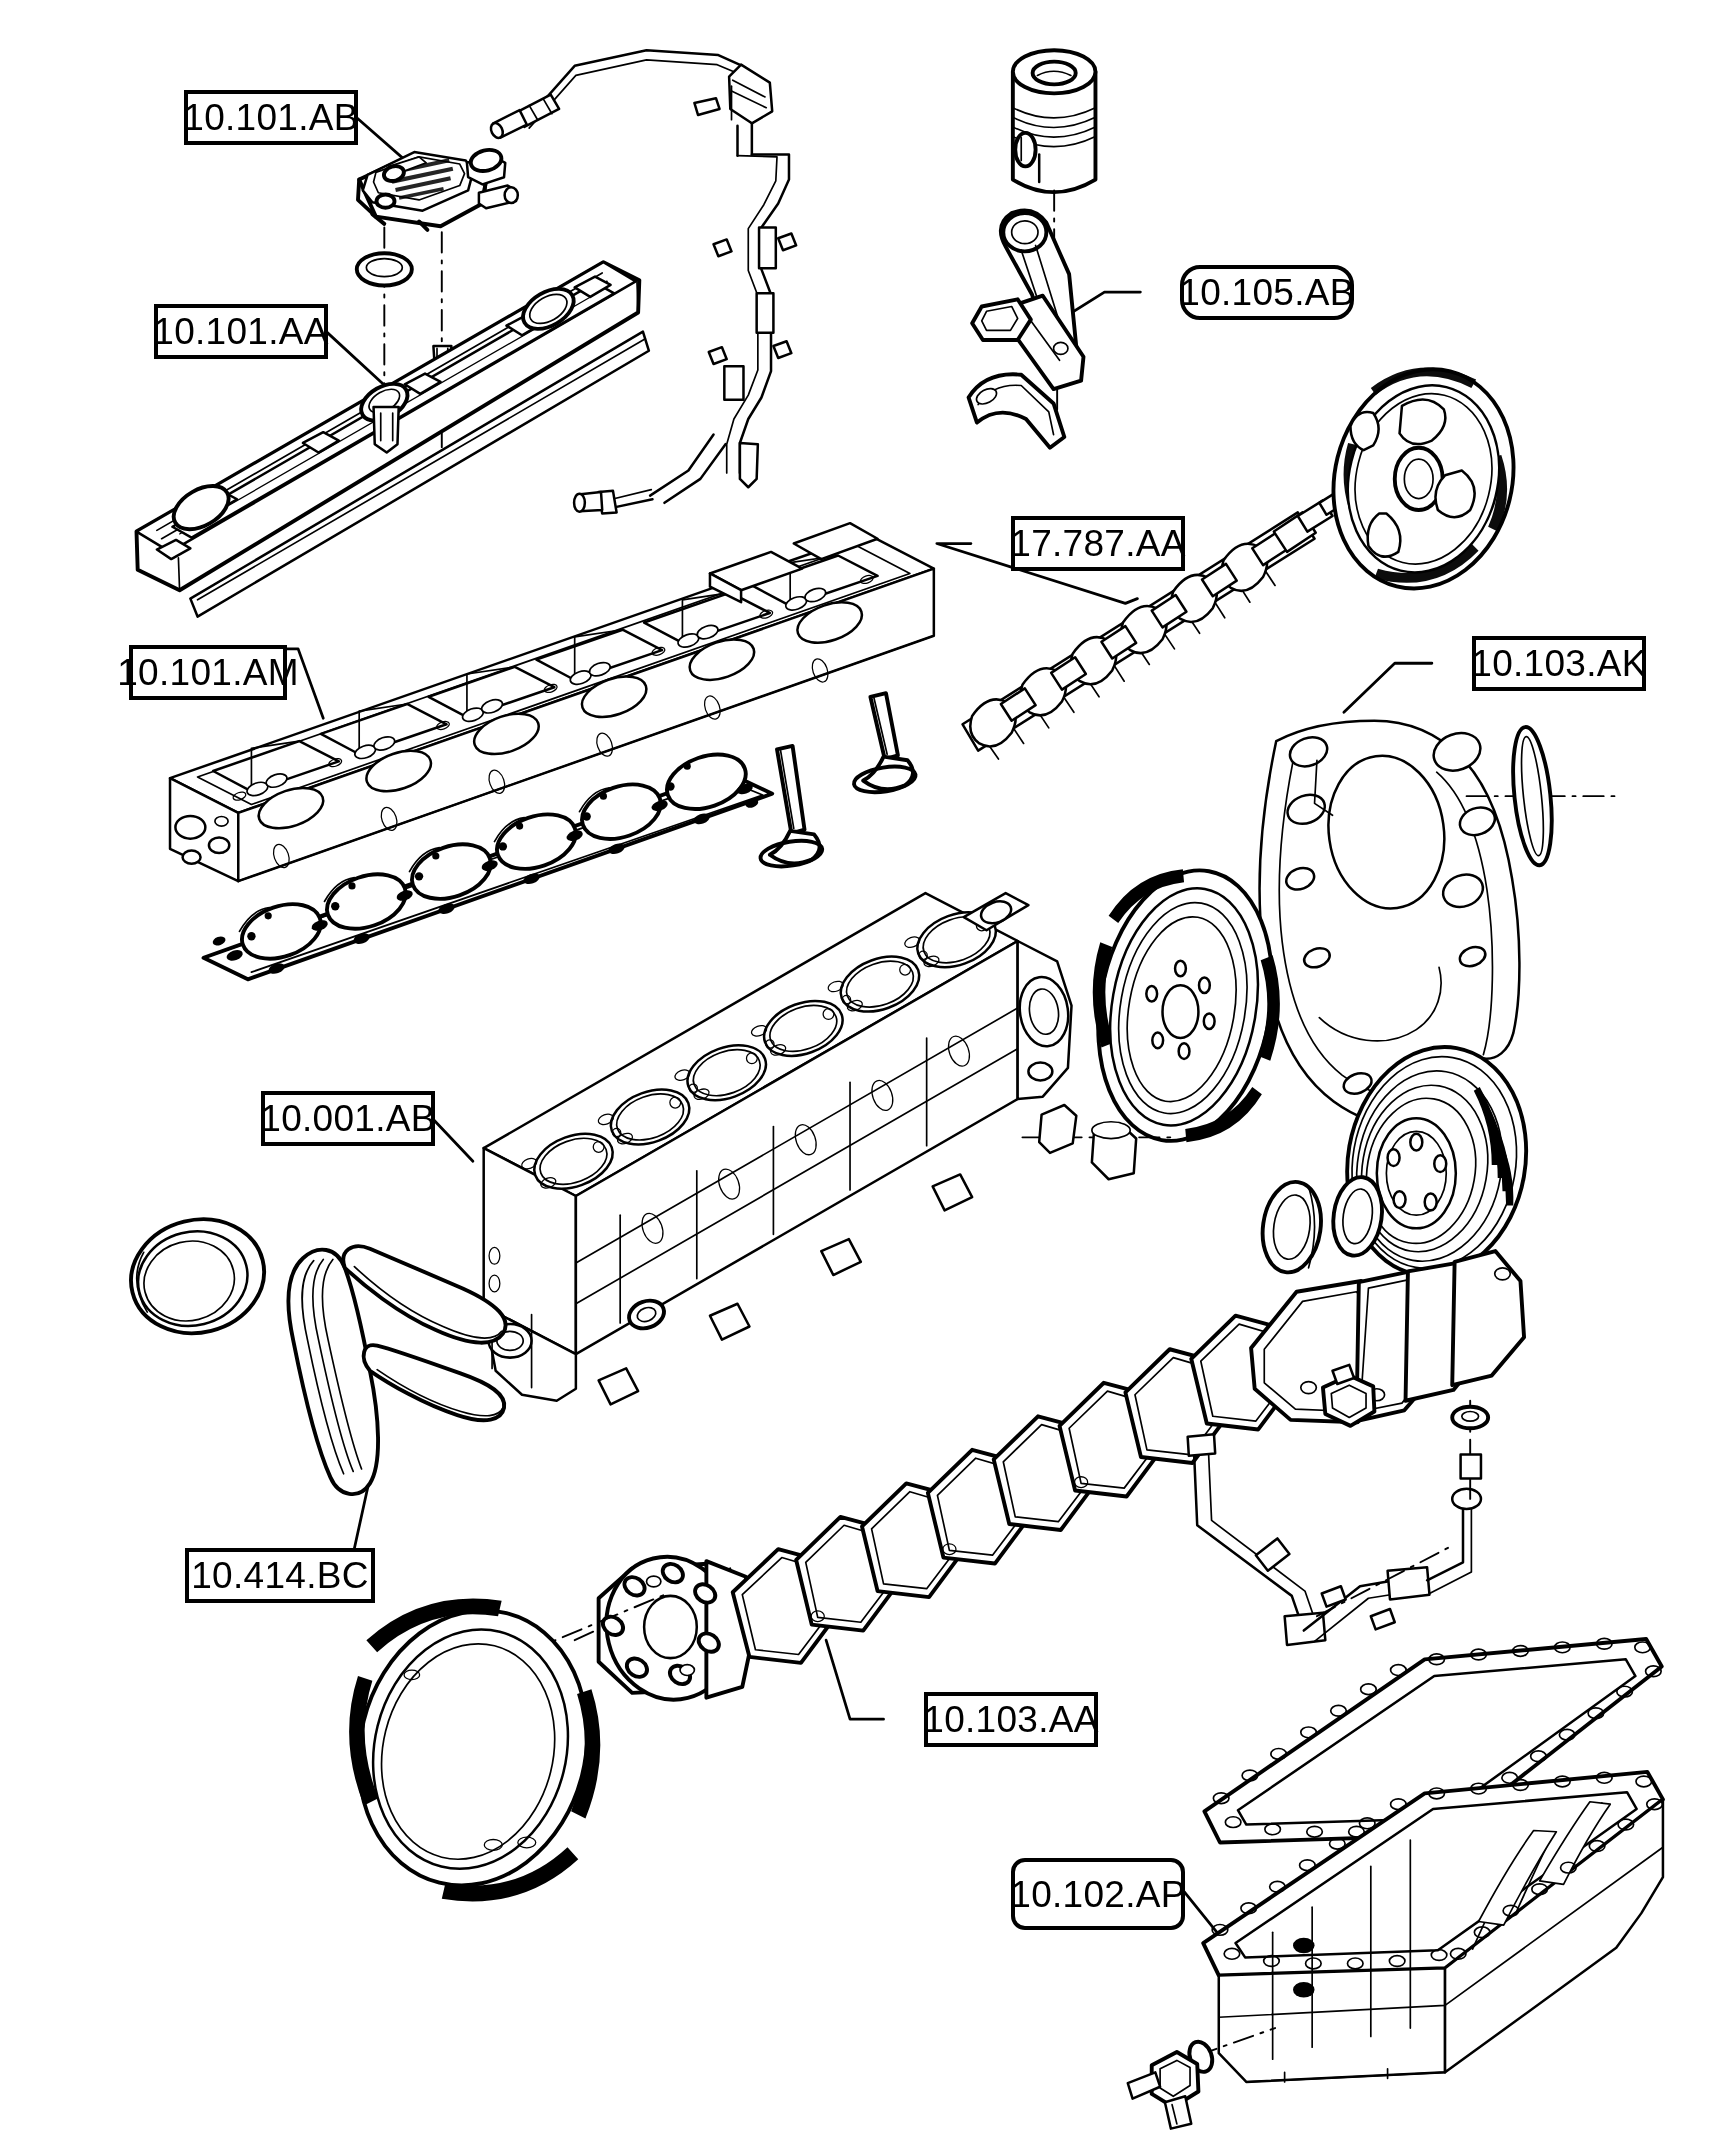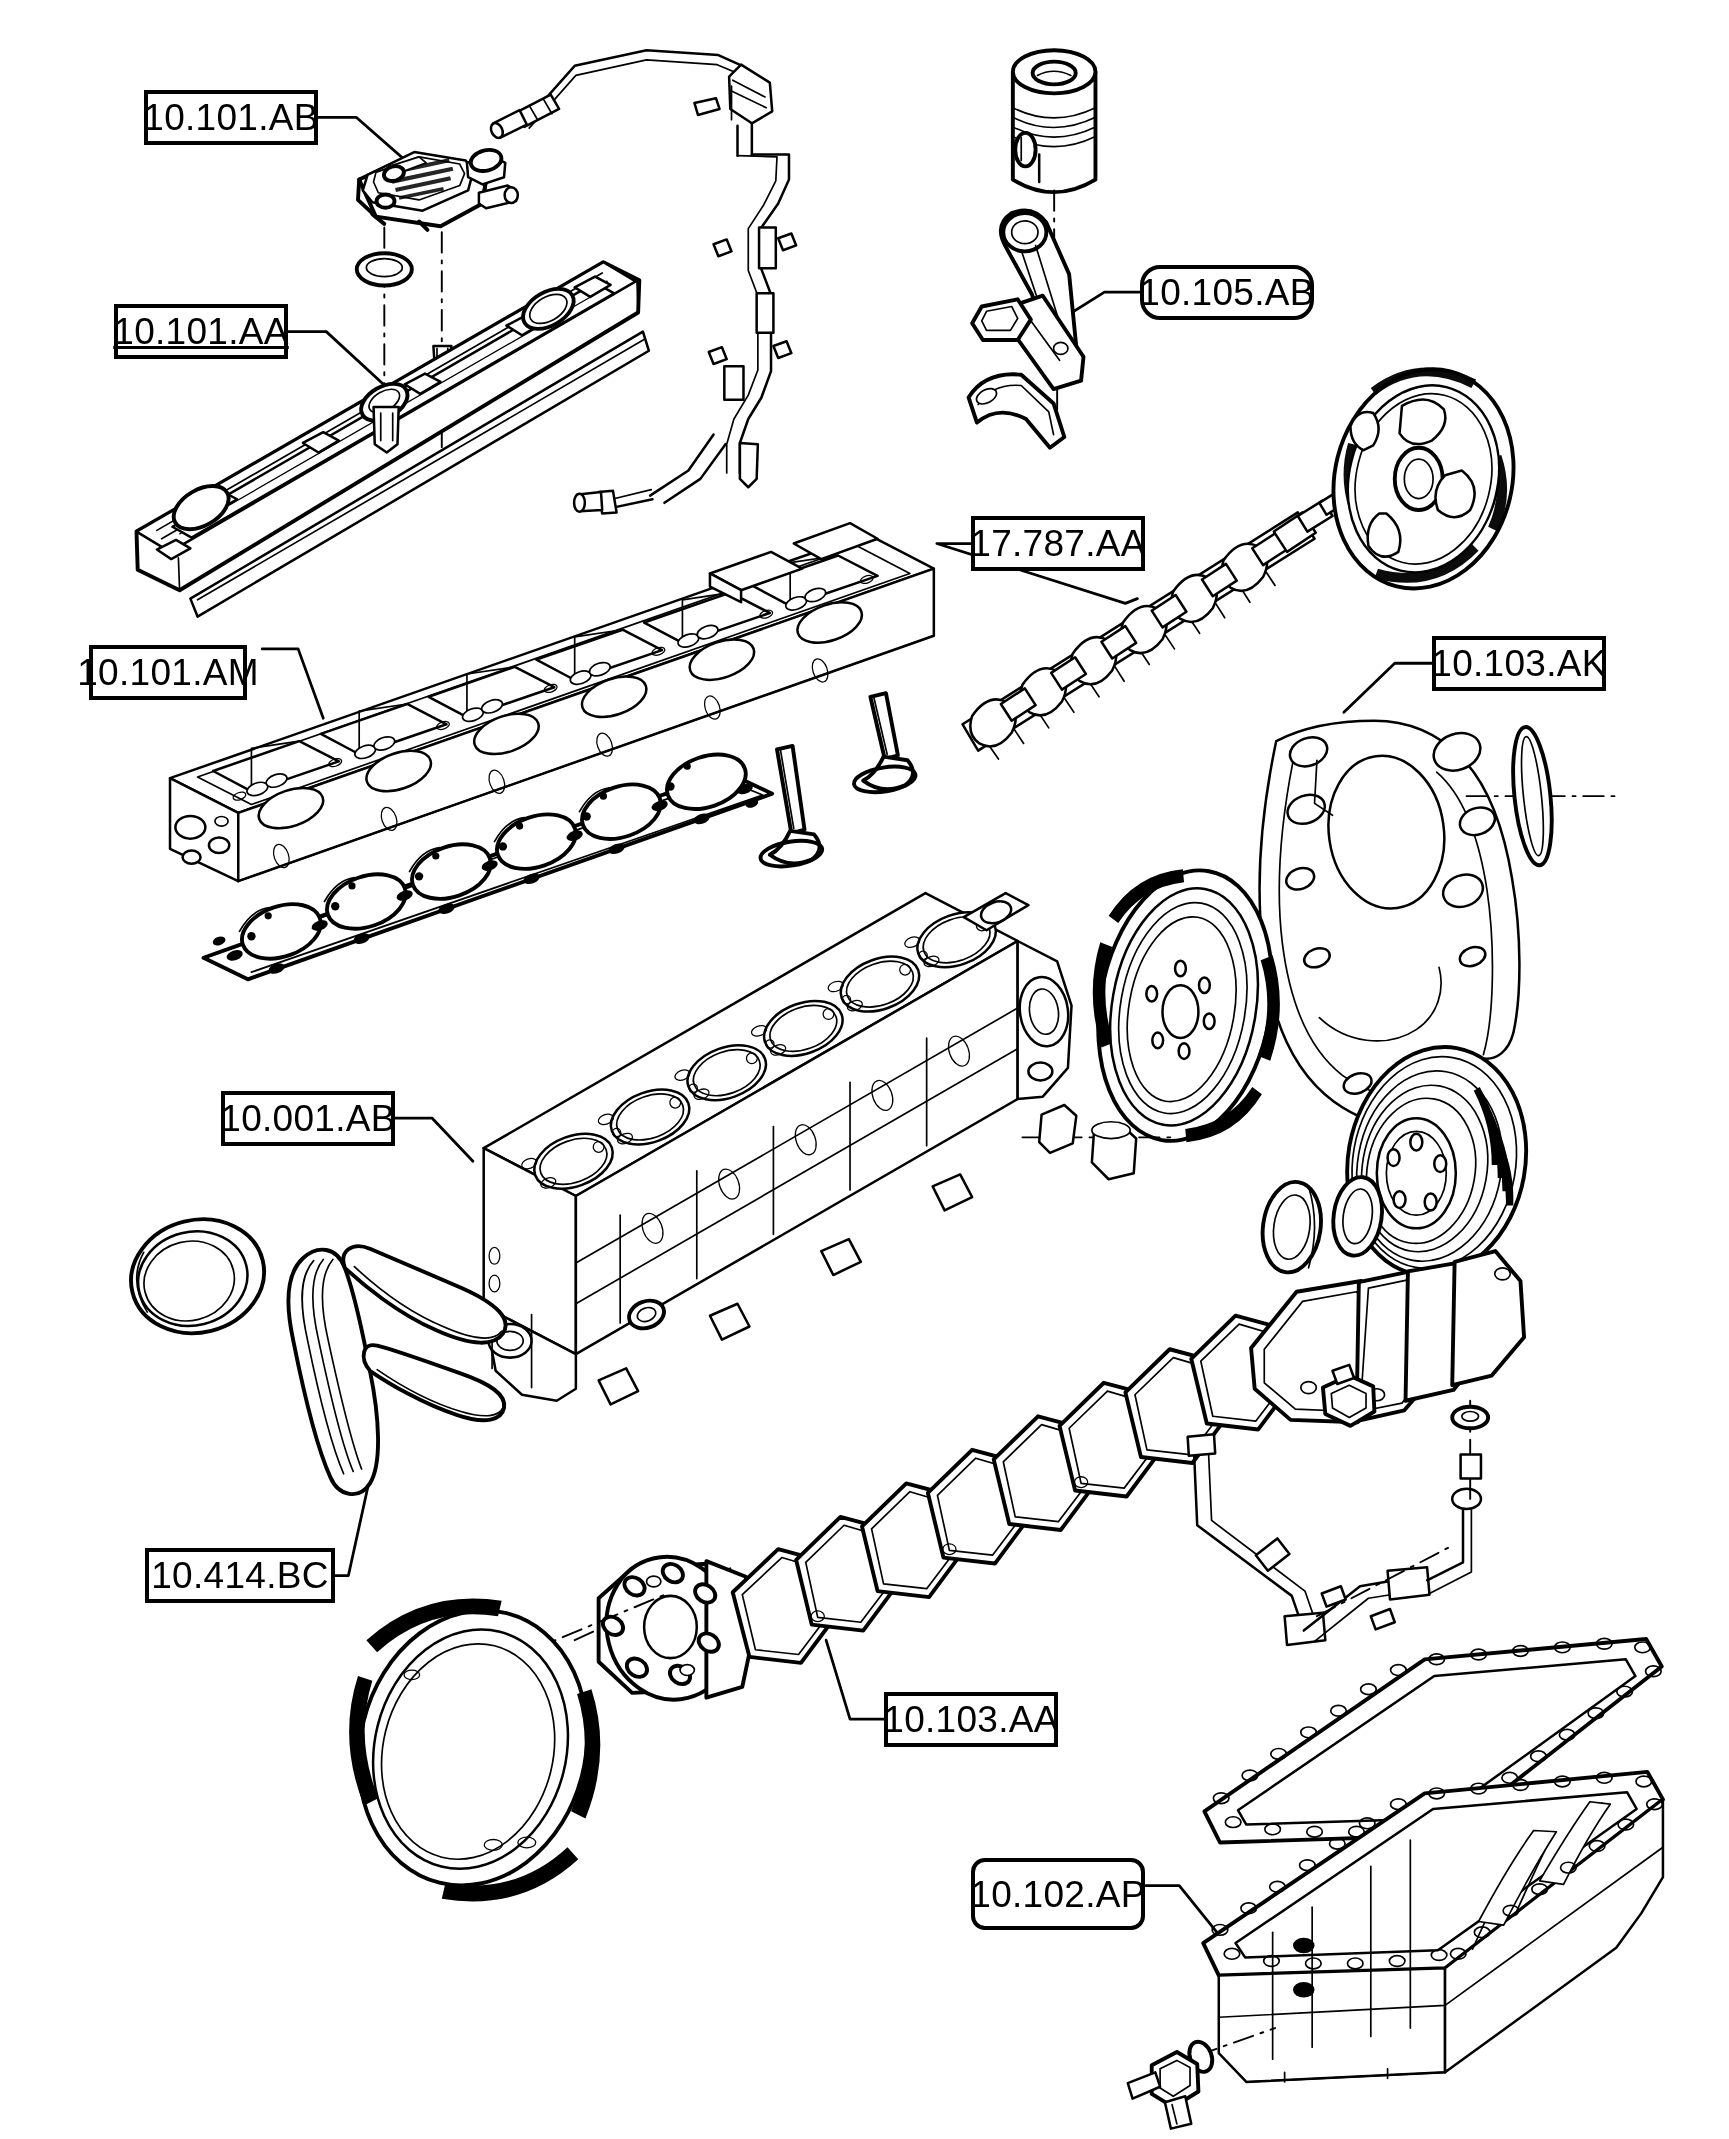--- a/index.html
+++ b/index.html
@@ -13,20 +13,21 @@
     border:4.2px solid #000;
     box-sizing:border-box;
     display:flex;align-items:center;justify-content:center;
     font-family:"Liberation Sans",sans-serif;
     font-size:37px;
     letter-spacing:0.3px;
     color:#000;
     white-space:nowrap;
     line-height:1;
     padding:0 10.8px;
+    margin-left:40px;
   }
 </style>
 </head>
 <body>
 
 <div id="sheet">
 
   <svg id="art" viewBox="0 0 2890 3575" xmlns="http://www.w3.org/2000/svg">
     <defs>
       <style>
@@ -826,21 +827,21 @@
       <path class="lt" d="M1938 3456 L1966 3442 L1988 3454 L1988 3484 L1960 3502 L1938 3488 Z"></path>
       <path class="f" d="M1884 3480 L1930 3462 L1938 3486 L1892 3506 Z"></path>
       <path class="f" d="M1946 3512 L1980 3502 L1990 3548 L1956 3556 Z"></path>
       <path class="lt" d="M1958 3516 L1966 3548"></path>
     </g>
 
   </svg>
 
   <div class="cal-label" style="left:144px;  top:90px;  width:174px; height:55px;">10.101.AB</div>
 
-  <div class="cal-label" style="left:114px;  top:304px;  width:174px; height:55px;text-decoration:underline;">10.101.AA</div>
+  <div class="cal-label" style="left:114px;  top:304px;  width:174px; height:55px;">10.101.AA</div>
 
   <div class="cal-label" style="left:1140px; top:265px;  width:174px; height:55px;border-radius:20px;">10.105.AB</div>
 
   <div class="cal-label" style="left:971px; top:516px;  width:174px; height:55px;">17.787.AA</div>
 
   <div class="cal-label" style="left:89px;  top:645px; width:158px; height:55px;">10.101.AM</div>
 
   <div class="cal-label" style="left:1432px; top:636px; width:174px; height:55px;">10.103.AK</div>
 
   <div class="cal-label" style="left:221px;  top:1091px; width:174px; height:55px;">10.001.AB</div>

